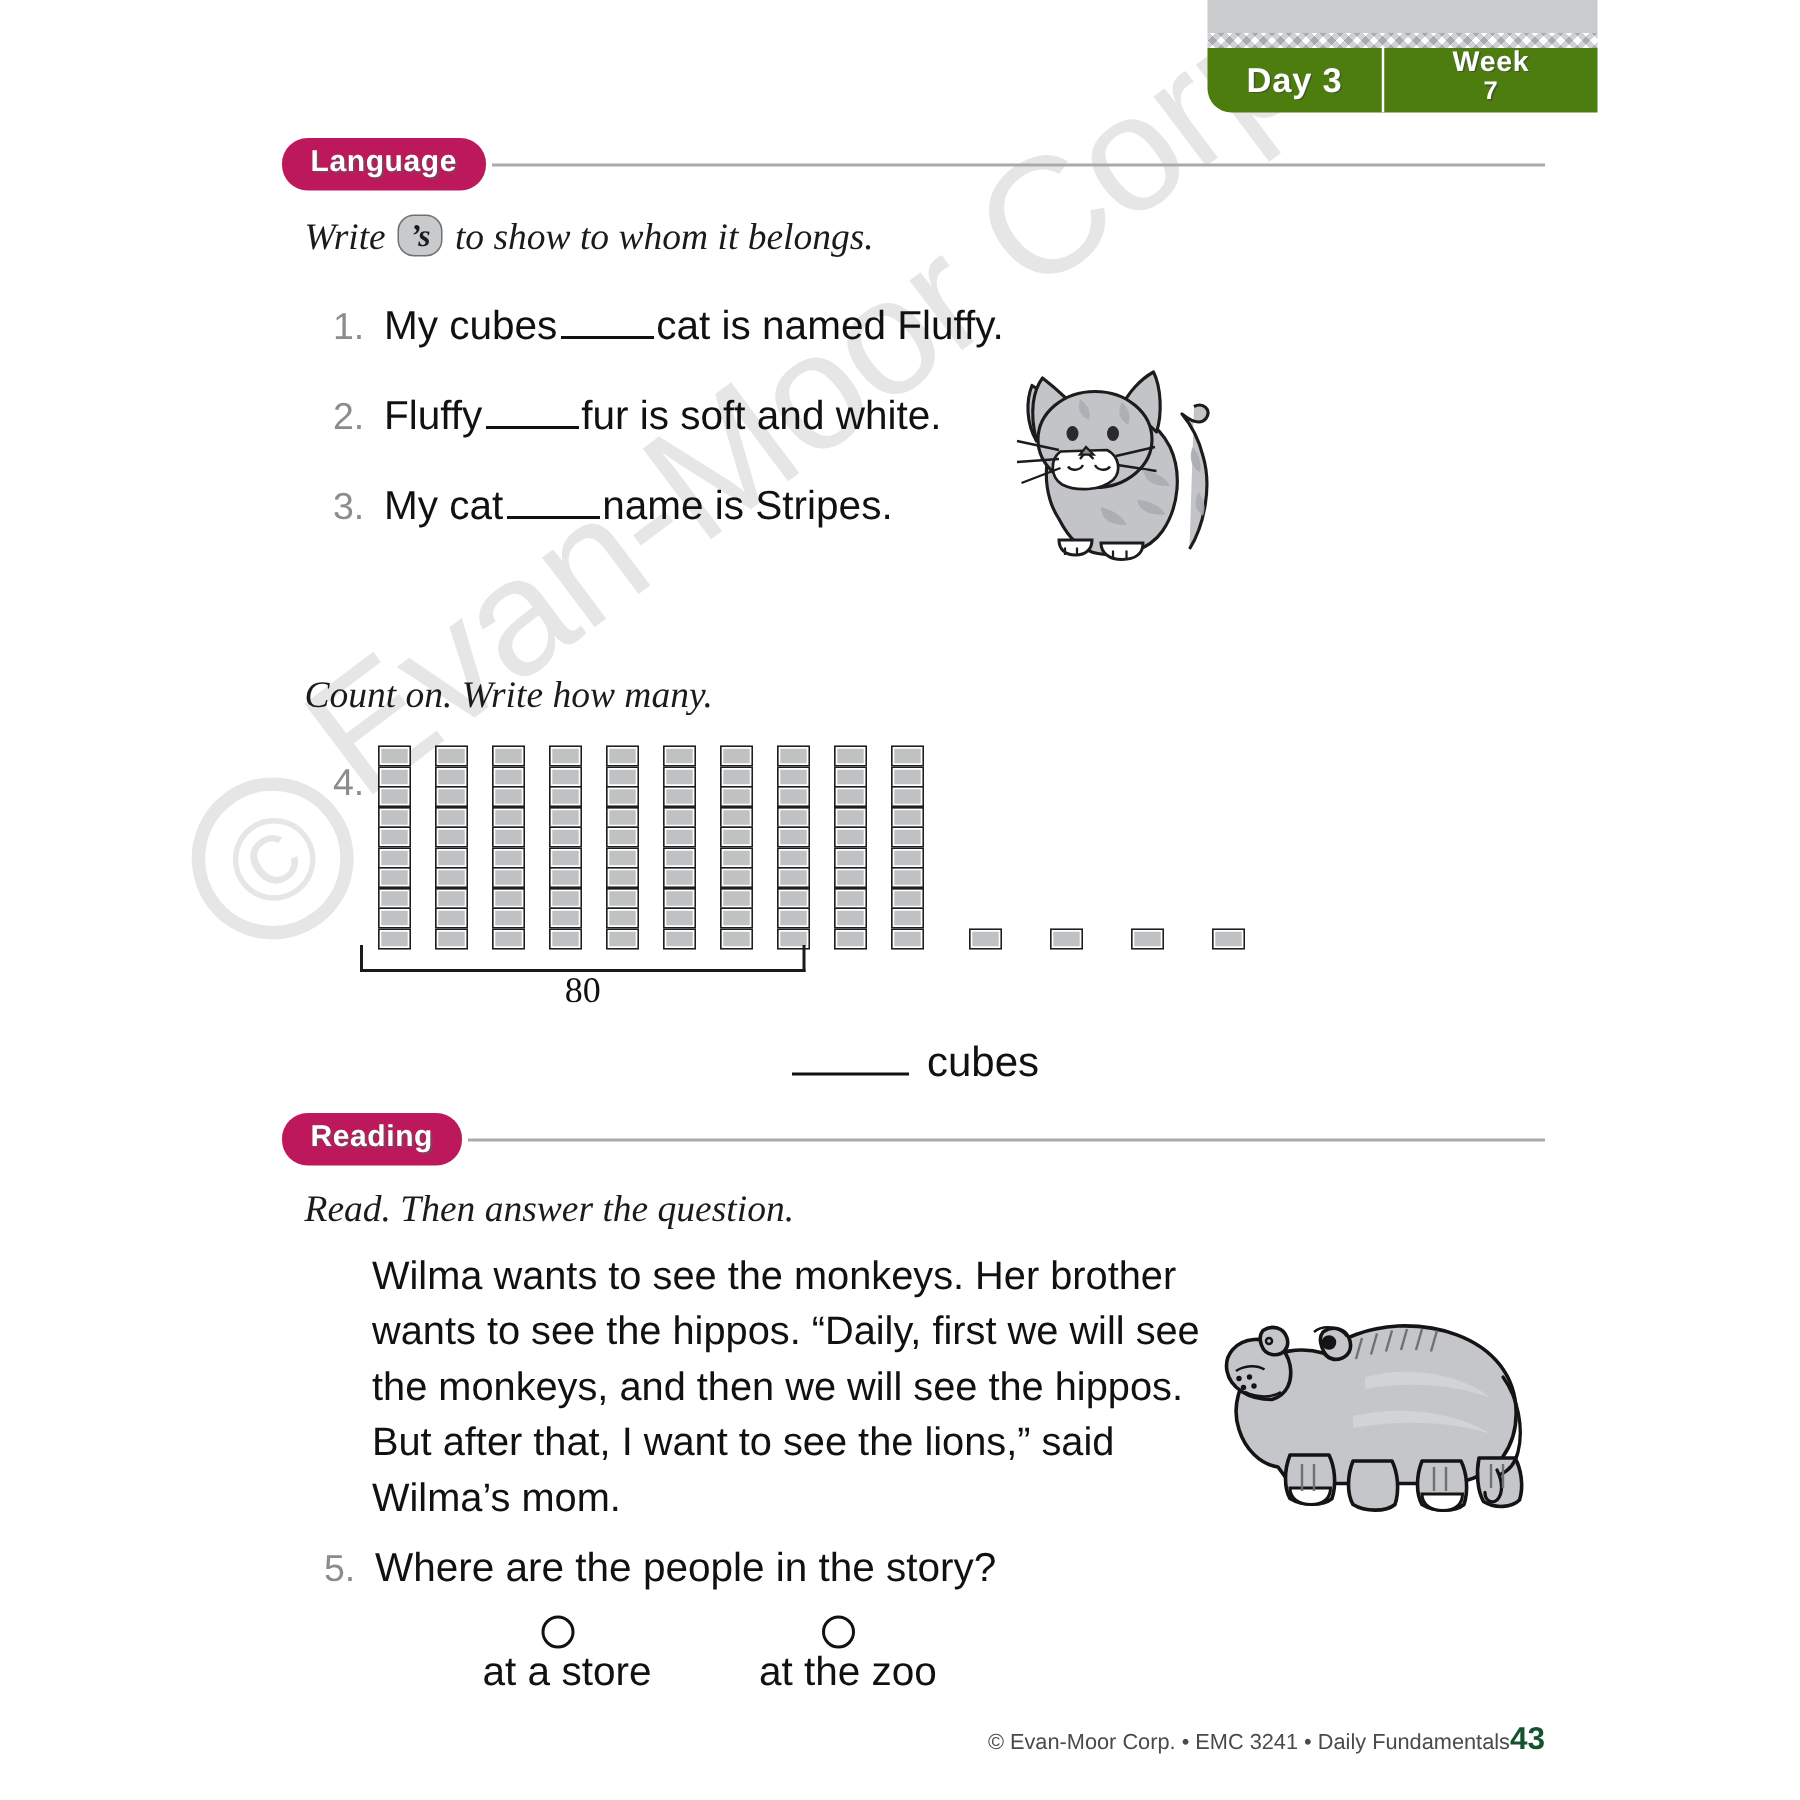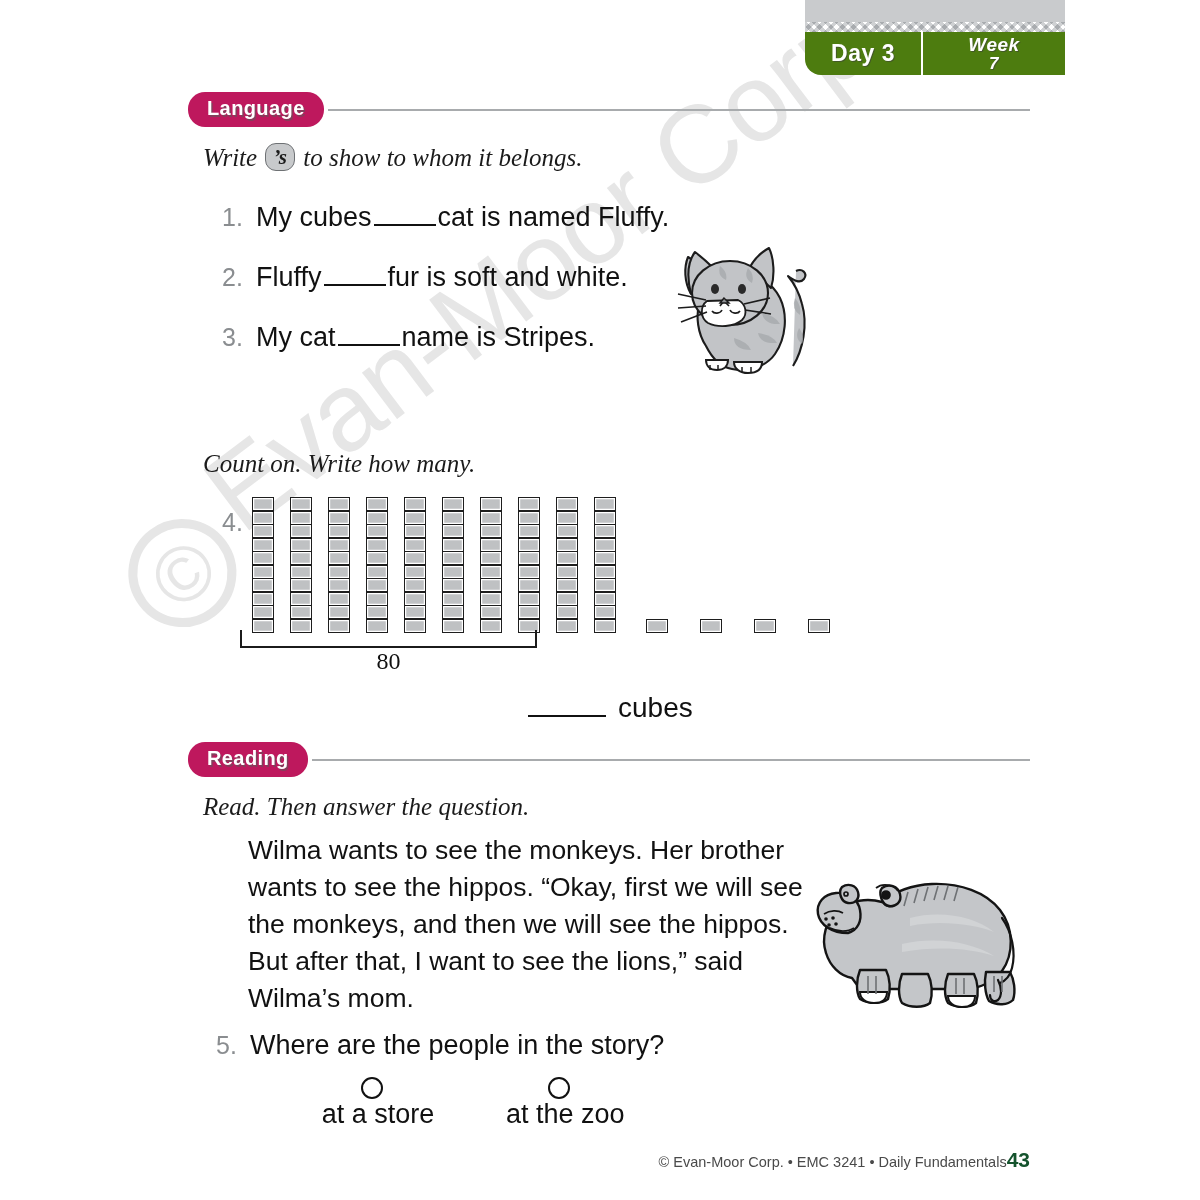--- a/index.html
+++ b/index.html
@@ -82,23 +82,21 @@
     align-items: center;
     justify-content: center;
     border-right: 2px solid #ffffff;
     border-bottom-left-radius: 16px;
   }
   .tab-week {
     flex: 1;
     display: flex;
     flex-direction: column;
     align-items: center;
-    justify-content: center;
     line-height: 1.0;
-    font-style: italic;
   }
   .tab-label {
     color: #ffffff;
     font-weight: bold;
     font-size: 23px;
     letter-spacing: 0.5px;
     text-shadow: 1px 1px 0 rgba(60,60,60,0.55);
   }
   .tab-week .tab-label { font-size: 19px; }
   .tab-week .tab-num { font-size: 17px; margin-top: 1px; }
@@ -574,21 +572,21 @@
     <span class="cubes-word">cubes</span>
   </div>
 
   <div class="section-head" style="top:742px">
     <span class="pill">Reading</span>
     <span class="pill-rule"></span>
   </div>
 
   <div class="serif-instr" style="top:793px">Read. Then answer the question.</div>
 
-  <div id="passage">Wilma wants to see the monkeys. Her brother wants to see the hippos. “Okay, first we will see the monkeys, and then we will see the hippos. But after that, I want to see the lions,” said Wilma’s mom.</div>
+  <div id="passage">Wilma wants to see the monkeys. Her brother wants to see the hippos. “Daily, first we will see the monkeys, and then we will see the hippos. But after that, I want to see the lions,” said Wilma’s mom.</div>
 
   <div id="q5">
     <span class="qnum">5.</span>
     <span>Where are the people in the story?</span>
   </div>
 
   <div id="choices">
     <div class="choice">
       <span class="radio"></span>
       <span>at a store</span>

